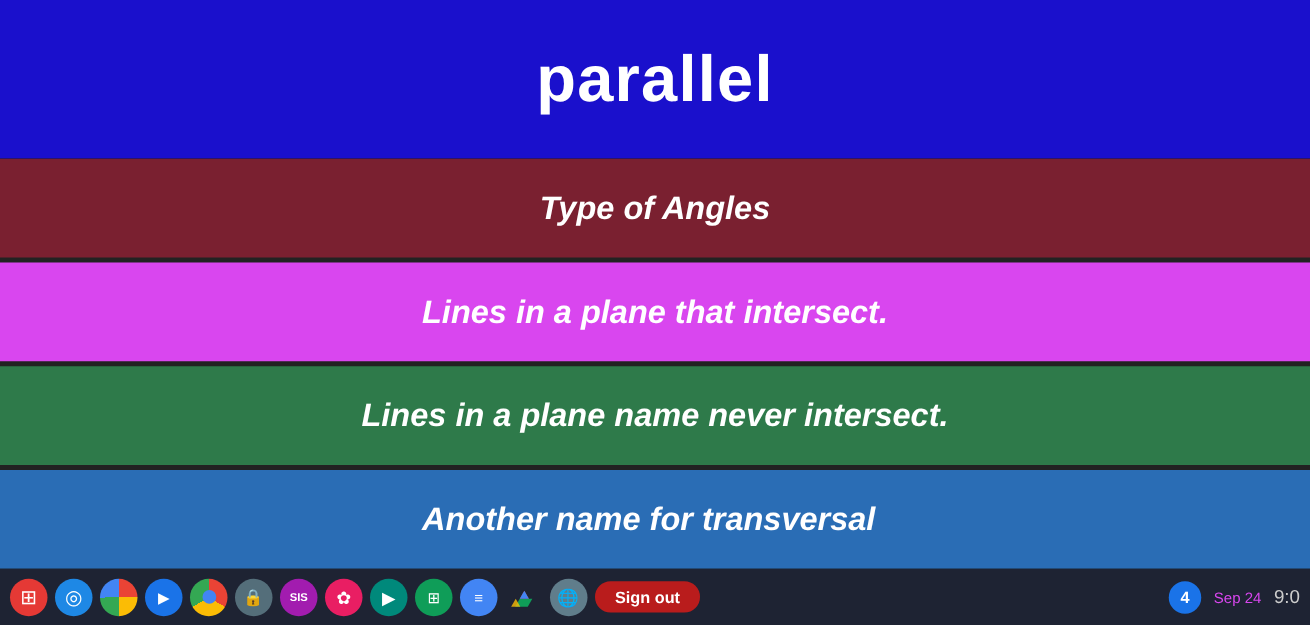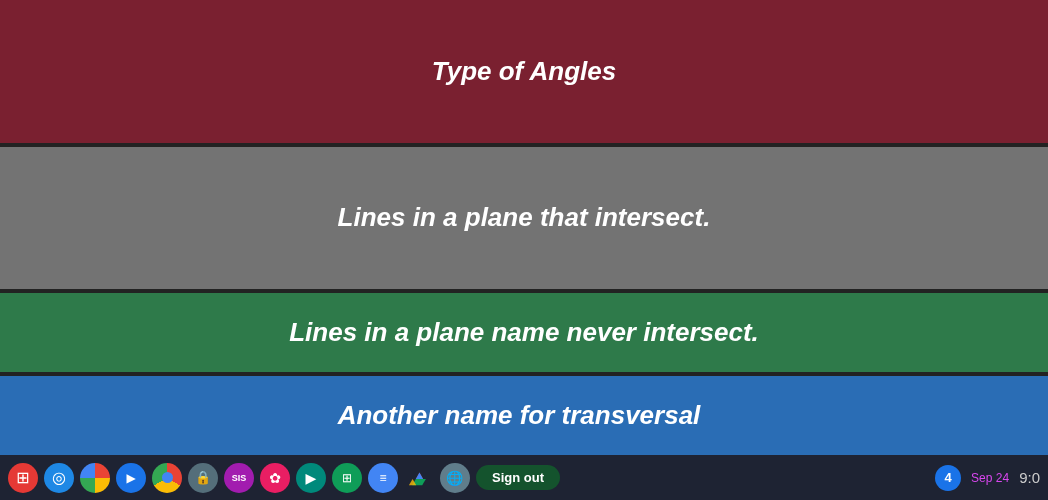--- a/index.html
+++ b/index.html
@@ -60,21 +60,21 @@
       font-weight: 700;
       text-align: center;
       font-style: italic;
     }
 
     .card-dark-red {
       background: #7a2030;
     }
 
     .card-brown {
-      background: #737373;
+      background: #d946ef;
     }
 
     .card-green {
       background: #2e7a4a;
     }
 
     .card-blue {
       background: #2a6db5;
       padding-left: 26px;
     }
@@ -122,21 +122,21 @@
     .icon-gray { background: #546e7a; }
     .icon-sis { background: #a21caf; font-size: 9px; color: #fff; font-weight: bold; }
     .icon-pink { background: #e91e63; }
     .icon-teal { background: #00897b; }
     .icon-green-sheets { background: #0f9d58; }
     .icon-blue-docs { background: #4285f4; }
     .icon-drive { background: transparent; }
     .icon-globe { background: #607d8b; }
 
     .sign-out-btn {
-      background: #14532d;
+      background: #b91c1c;
       color: #fff;
       border: none;
       border-radius: 20px;
       padding: 5px 16px;
       font-size: 13px;
       font-weight: 600;
       cursor: pointer;
       white-space: nowrap;
     }
 
@@ -177,20 +177,23 @@
     .drive-svg {
       width: 22px;
       height: 22px;
     }
   </style>
 </head>
 <body>
 
 <div class="main-content">
 
+  <div class="title-area">
+    <span class="title-text">parallel</span>
+  </div>
 
   <div class="cards-grid">
 
     <div class="card card-dark-red">
       <span class="card-text">Type of Angles</span>
     </div>
 
     <div class="card card-brown">
       <span class="card-text">Lines in a plane that intersect.</span>
     </div>

